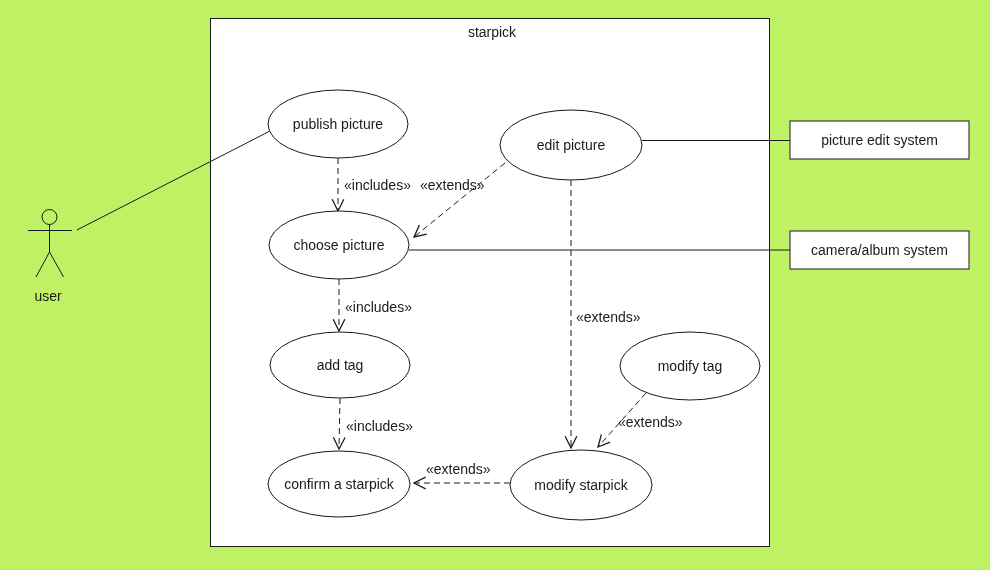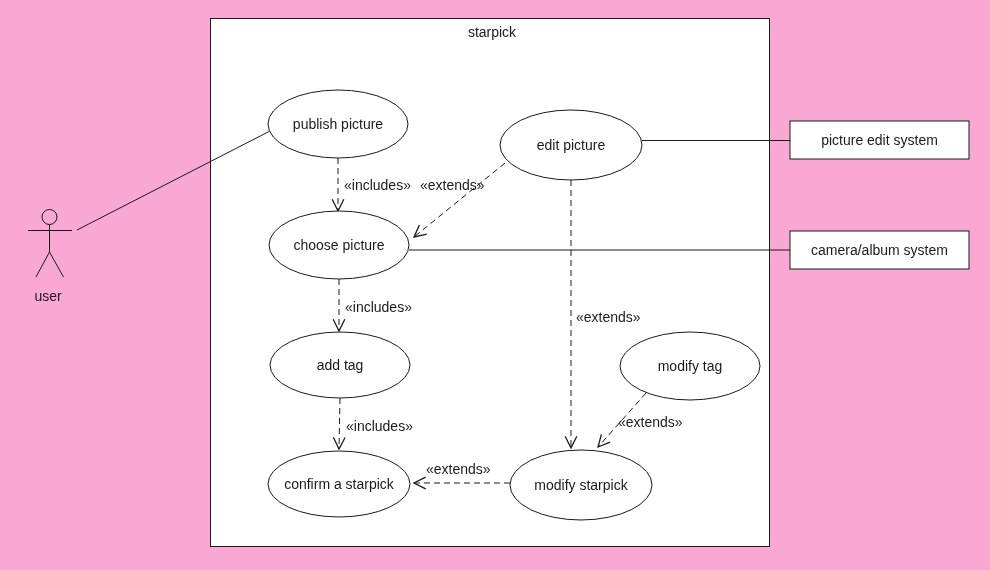--- a/index.html
+++ b/index.html
@@ -4,21 +4,21 @@
 <style>
   html, body {
     margin: 0;
     padding: 0;
     background: #ffffff;
   }
   .stage {
     position: relative;
     width: 990px;
     height: 570px;
-    background: #f9a8d4;
+    background: #bef264;
     font-family: "Liberation Sans", sans-serif;
   }
   svg { display: block; }
   .shape {
     fill: #ffffff;
     stroke: #1a1a1a;
     stroke-width: 1;
   }
   .wire {
     fill: none;

